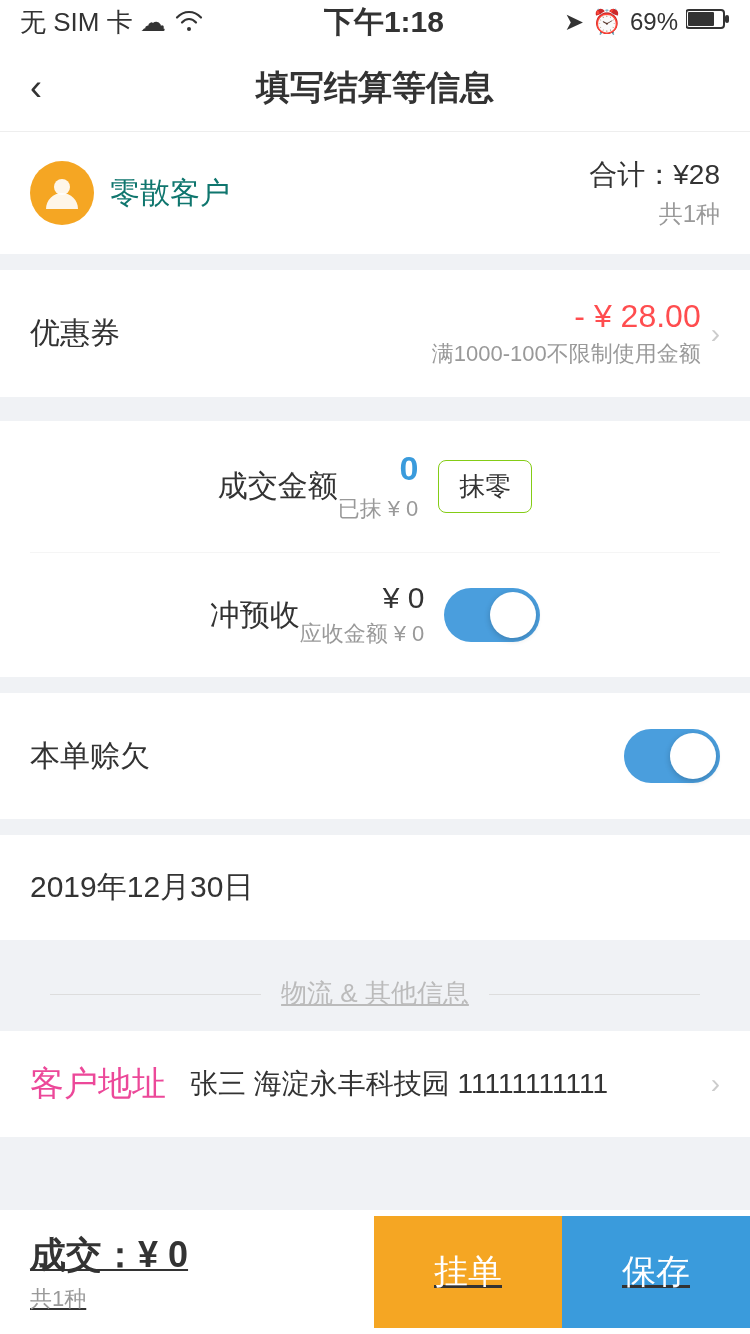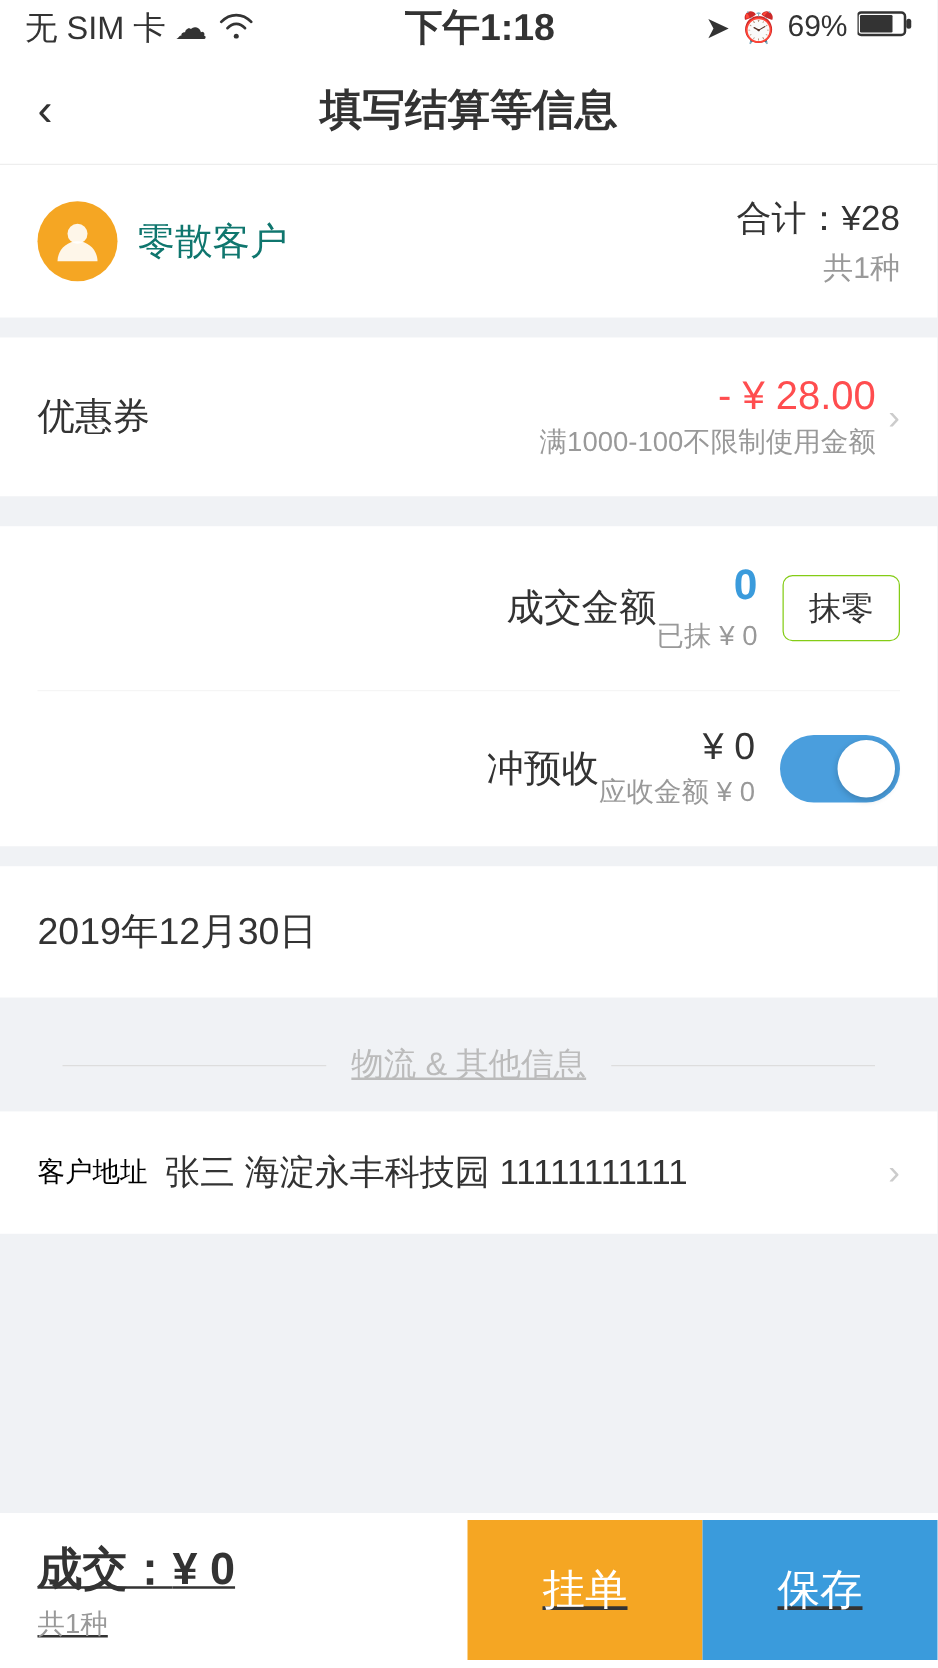--- a/index.html
+++ b/index.html
@@ -111,21 +111,21 @@
 
     
     .deal-section {
       background: #fff;
       padding: 0 30px;
       margin-bottom: 16px;
     }
     .deal-row {
       display: flex;
       align-items: center;
-      justify-content: flex-end;
+      justify-content: center;
       padding: 28px 0;
       border-bottom: 1px solid #f5f5f5;
     }
     .deal-row:last-child { border-bottom: none; }
     .deal-label { font-size: 30px; color: #333; }
     .deal-right { display: flex; align-items: center; gap: 20px; text-align: right; }
     .deal-value { font-size: 34px; color: #3a9bdc; font-weight: 600; }
     .deal-sub { font-size: 22px; color: #999; margin-top: 6px; }
     .round-btn {
       border: 1px solid #84cc16;
@@ -219,21 +219,21 @@
     .address-section {
       background: #fff;
       padding: 30px 30px;
       margin-bottom: 16px;
     }
     .address-row {
       display: flex;
       align-items: center;
       justify-content: space-between;
     }
-    .address-label { font-size: 22px; color: #000000; flex-shrink: 0; margin-right: 14px; }
+    .address-label { font-size: 34px; color: #ec4899; flex-shrink: 0; margin-right: 24px; }
     .address-value { font-size: 28px; color: #333; flex: 1; }
     .address-chevron { font-size: 28px; color: #ccc; }
 
     
     .bottom-bar {
       position: fixed;
       bottom: 0;
       left: 0;
       width: 750px;
       height: 124px;
@@ -357,20 +357,28 @@
           <div class="pre-value">¥ 0</div>
           <div class="pre-sub">应收金额 ¥ 0</div>
         </div>
         <div class="toggle-container">
           <div class="toggle-knob"></div>
         </div>
       </div>
     </div>
   </div>
 
+  <div class="debt-section">
+    <div class="debt-row">
+      <span class="debt-label">本单赊欠</span>
+      <div class="toggle-container">
+        <div class="toggle-knob"></div>
+      </div>
+    </div>
+  </div>
 
   <div class="due-row card-section">
     <span class="due-value">2019年12月30日</span>
   </div>
 
   <div class="section-divider">
     <span class="section-divider-text">物流 &amp; 其他信息</span>
   </div>
 
   <div class="address-section card-section">

